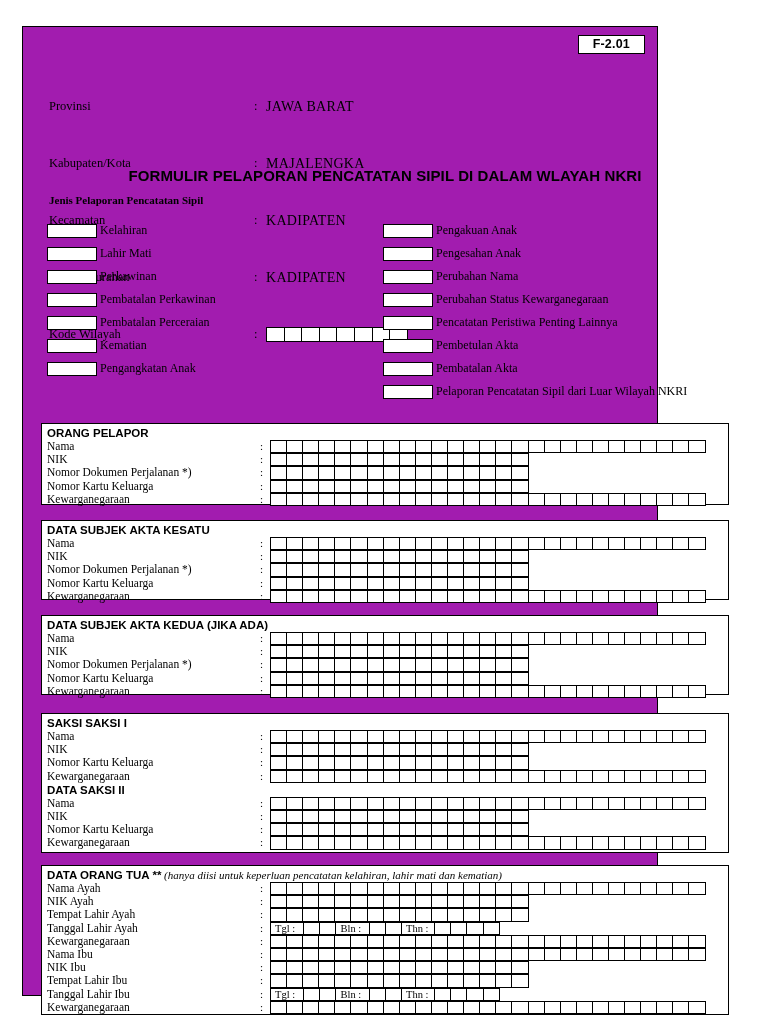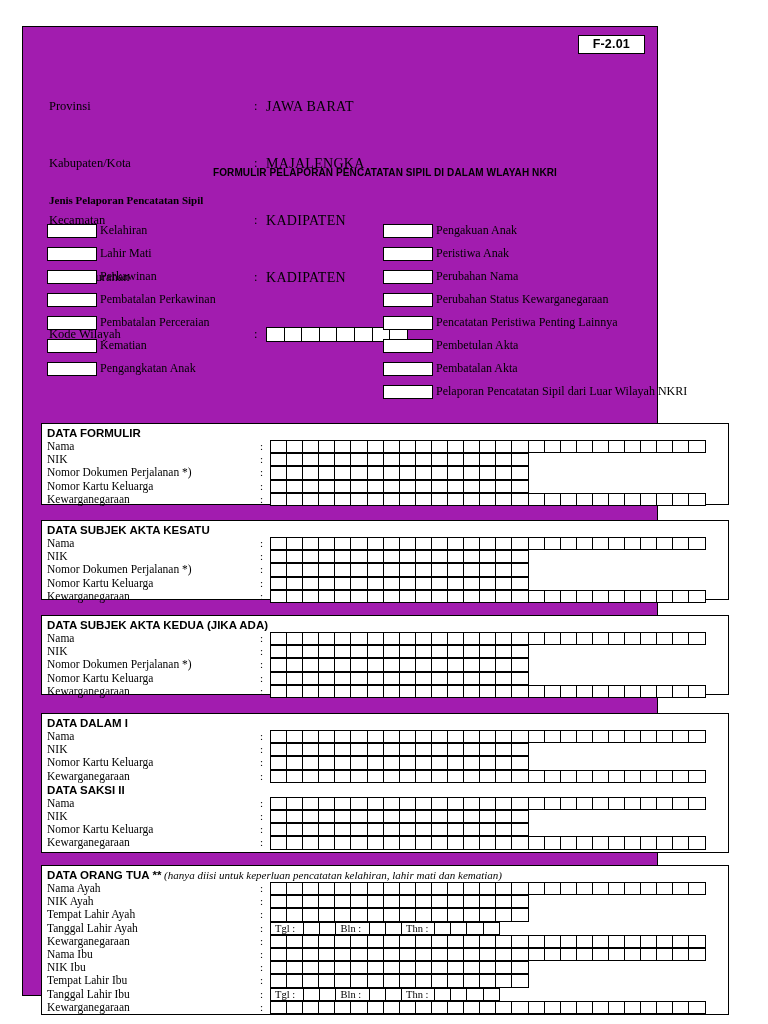--- a/index.html
+++ b/index.html
@@ -67,21 +67,21 @@
   }
 
   .form-title {
     position: absolute;
     left: 0;
     top: 140px;
     width: 724px;
     text-align: center;
     font-family: "Liberation Sans", sans-serif;
     font-weight: bold;
-    font-size: 10px;
+    font-size: 15px;
     letter-spacing: .1px;
   }
 
   .section-heading {
     position: absolute;
     left: 26px;
     top: 167px;
     font-family: "Liberation Serif", serif;
     font-weight: bold;
     font-size: 11px;
@@ -261,21 +261,21 @@
           <div class="check-label">Pengangkatan Anak</div>
         </div>
       </div>
     <div class="check-col right">
         <div class="check-item">
           <div class="check-box"></div>
           <div class="check-label">Pengakuan Anak</div>
         </div>
         <div class="check-item">
           <div class="check-box"></div>
-          <div class="check-label">Peristiwa Anak</div>
+          <div class="check-label">Pengesahan Anak</div>
         </div>
         <div class="check-item">
           <div class="check-box"></div>
           <div class="check-label">Perubahan Nama</div>
         </div>
         <div class="check-item">
           <div class="check-box"></div>
           <div class="check-label">Perubahan Status Kewarganegaraan</div>
         </div>
         <div class="check-item">
@@ -292,21 +292,21 @@
         </div>
         <div class="check-item">
           <div class="check-box"></div>
           <div class="check-label">Pelaporan Pencatatan Sipil dari Luar Wilayah NKRI</div>
         </div>
       </div>
   </div>
 
   <div id="sections-root">
       <div class="data-section" style="top: 396px; height: 82px;">
-        <div class="sec-title">DATA FORMULIR</div>
+        <div class="sec-title">ORANG PELAPOR</div>
         <div class="field-row">
           <div class="f-label">Nama</div>
           <div class="f-colon">:</div>
           <div class="cells">
             <div class="c"></div>
             <div class="c"></div>
             <div class="c"></div>
             <div class="c"></div>
             <div class="c"></div>
             <div class="c"></div>
@@ -697,21 +697,21 @@
             <div class="c"></div>
             <div class="c"></div>
             <div class="c"></div>
             <div class="c"></div>
             <div class="c"></div>
             <div class="c"></div>
           </div>
         </div>
       </div>
       <div class="data-section" style="top: 686px; height: 140px;">
-        <div class="sec-title">DATA DALAM I</div>
+        <div class="sec-title">SAKSI SAKSI I</div>
         <div class="field-row">
           <div class="f-label">Nama</div>
           <div class="f-colon">:</div>
           <div class="cells">
             <div class="c"></div>
             <div class="c"></div>
             <div class="c"></div>
             <div class="c"></div>
             <div class="c"></div>
             <div class="c"></div>

